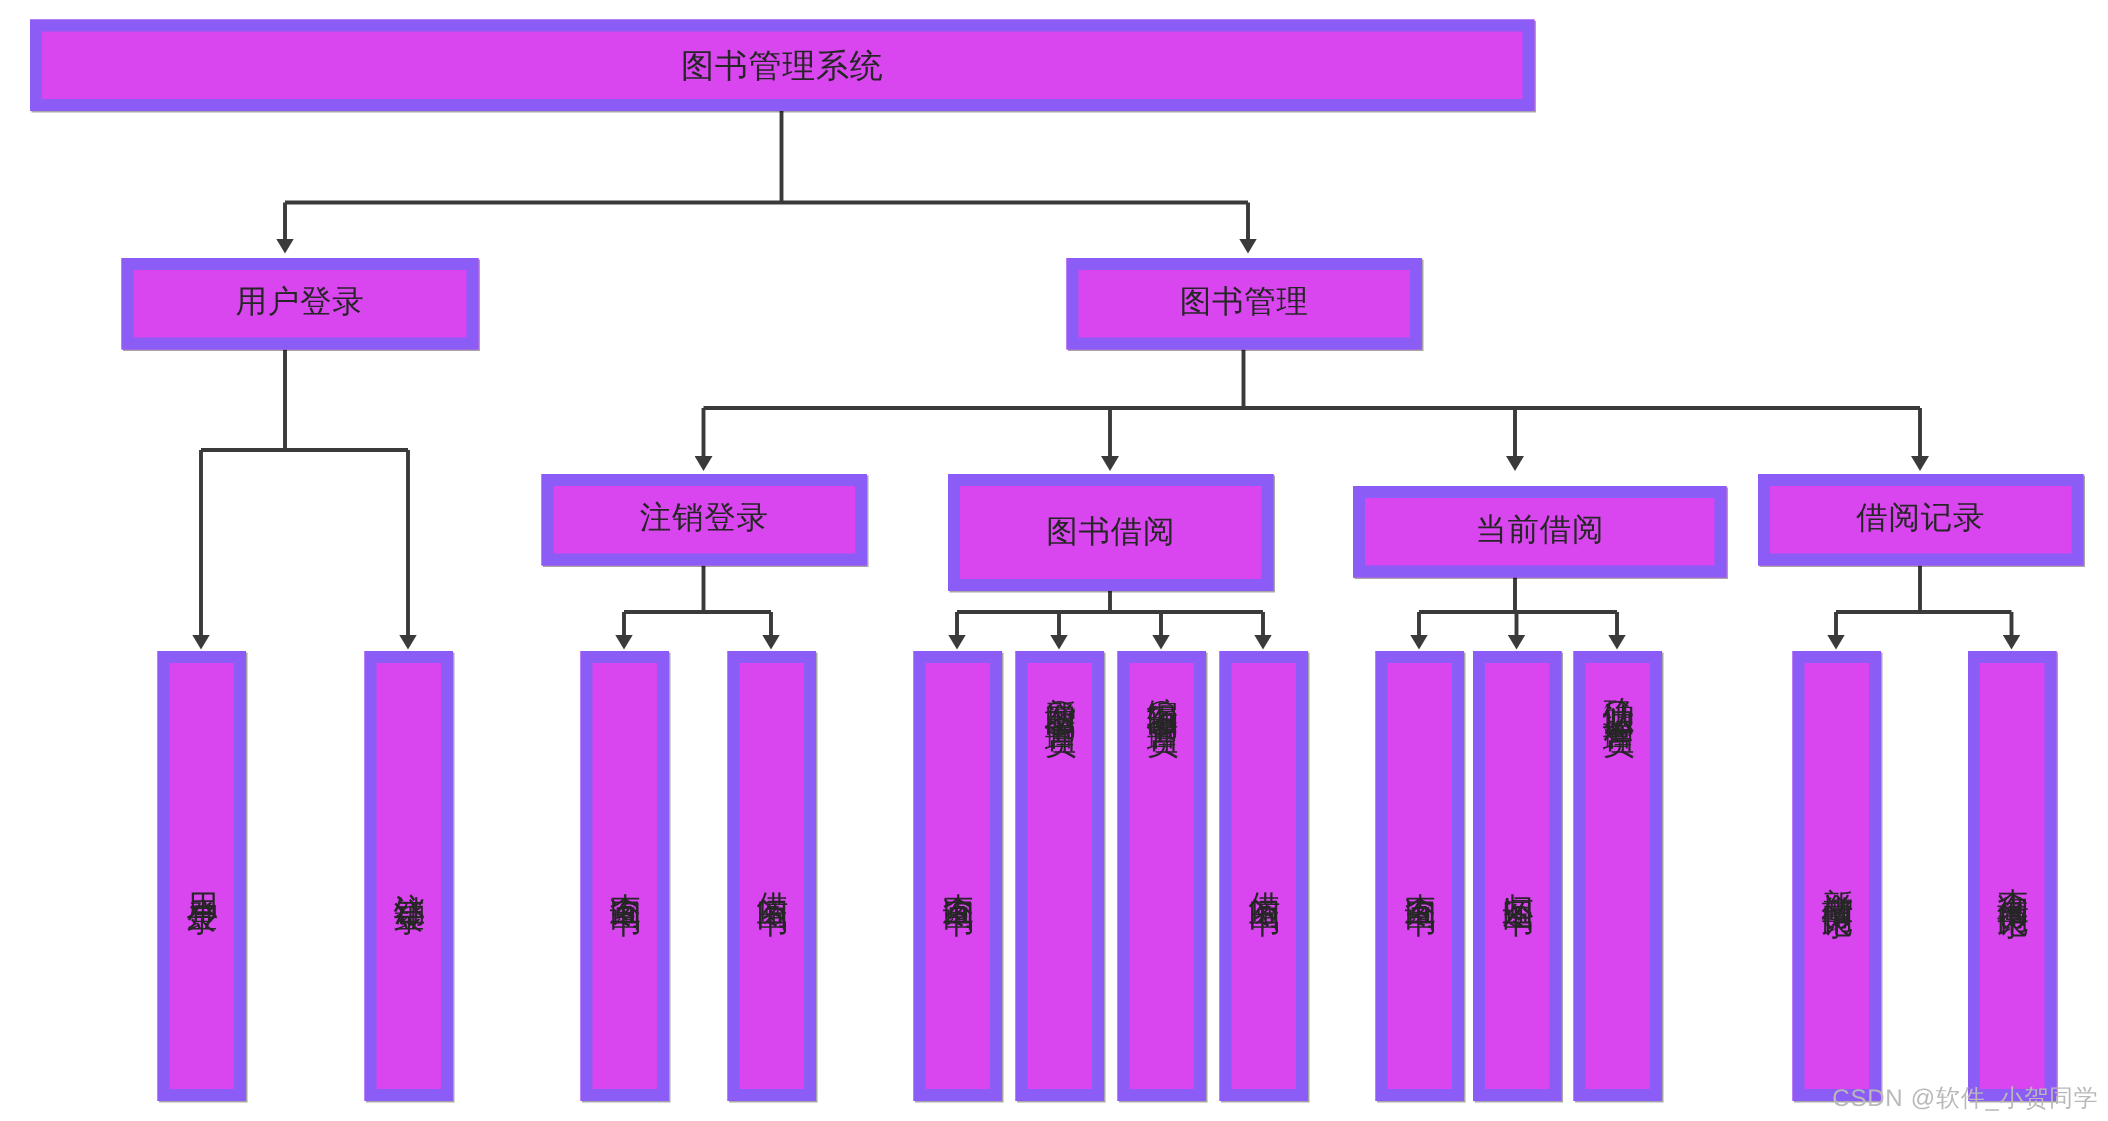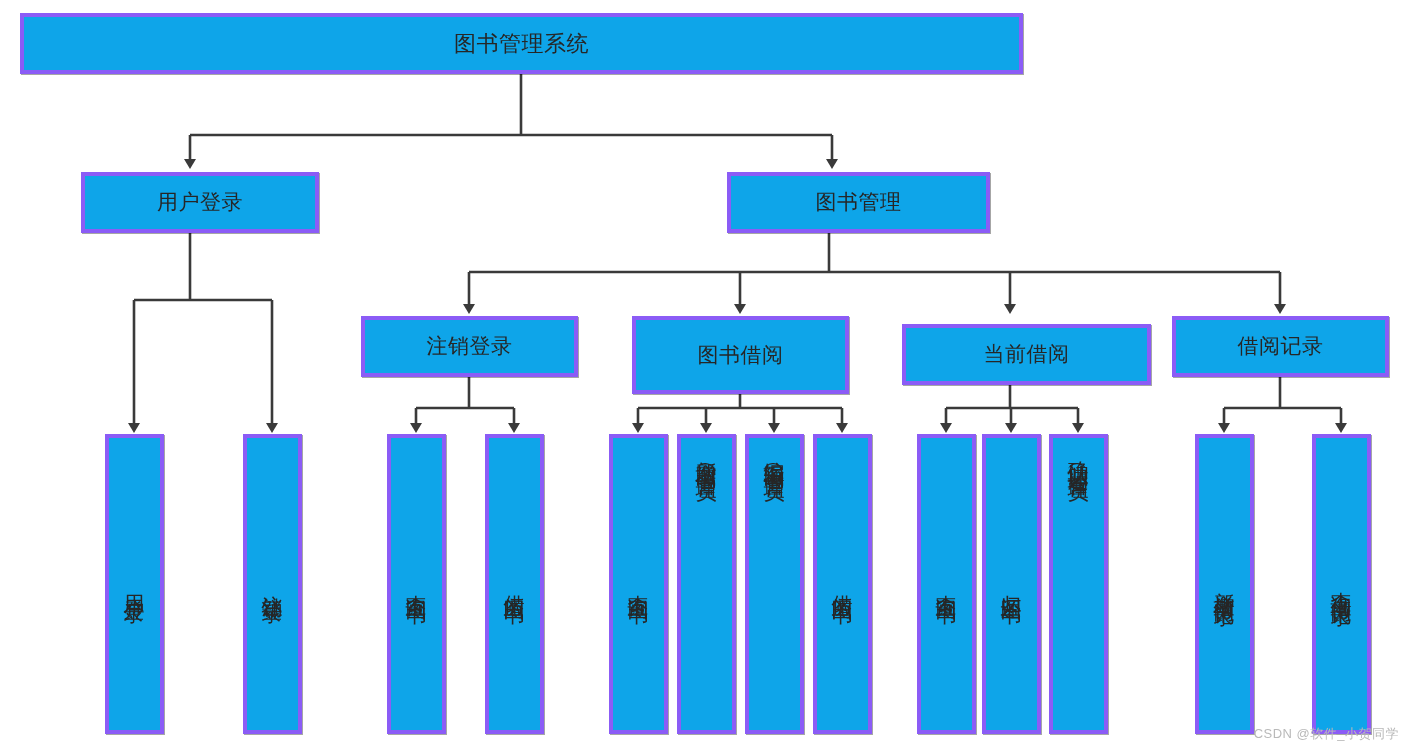--- a/index.html
+++ b/index.html
@@ -22,22 +22,22 @@
     position: absolute;
     left: 0;
     top: 0;
     width: 1405px;
     height: 747px;
     pointer-events: none;
   }
   .node {
     position: absolute;
     box-sizing: border-box;
-    background: #0ea5e9;
-    border: 4px solid #8b5cf6;
+    background: #d946ef;
+    border: 8px solid #8b5cf6;
     box-shadow: 1px 1px 0 rgba(0,0,0,0.35);
     display: flex;
     align-items: center;
     justify-content: center;
     color: #262626;
   }
   .node .label {
     display: block;
     text-align: center;
     line-height: 1.05;
@@ -65,21 +65,21 @@
     margin: 0 auto;
   }
   .node.v.mid {
     align-items: center;
     padding-top: 0;
   }
   #watermark {
     position: absolute;
     right: 6px;
     bottom: 4px;
-    font-size: 13px;
+    font-size: 16px;
     color: #b9b9b9;
     letter-spacing: 0.5px;
     white-space: nowrap;
   }
 </style>
 </head>
 <body>
 
 <div id="diagram-root">
 
@@ -133,21 +133,21 @@
     </g>
   </svg>
 
   <div class="node h root" style="left:20px; top:13px; width:1003px; height:61px;">
     <span class="label">图书管理系统</span>
   </div>
 
   <div class="node h" style="left:81px; top:172px; width:238px; height:61px;">
     <span class="label">用户登录</span>
   </div>
-  <div class="node h" style="left:711px; top:172px; width:263px; height:61px;margin-left:16px;">
+  <div class="node h" style="left:711px; top:172px; width:237px; height:61px;">
     <span class="label">图书管理</span>
   </div>
 
   <div class="node h" style="left:361px; top:316px; width:217px; height:61px;">
     <span class="label">注销登录</span>
   </div>
   <div class="node h" style="left:632px; top:316px; width:217px; height:78px;">
     <span class="label">图书借阅</span>
   </div>
   <div class="node h" style="left:902px; top:324px; width:249px; height:61px;">

